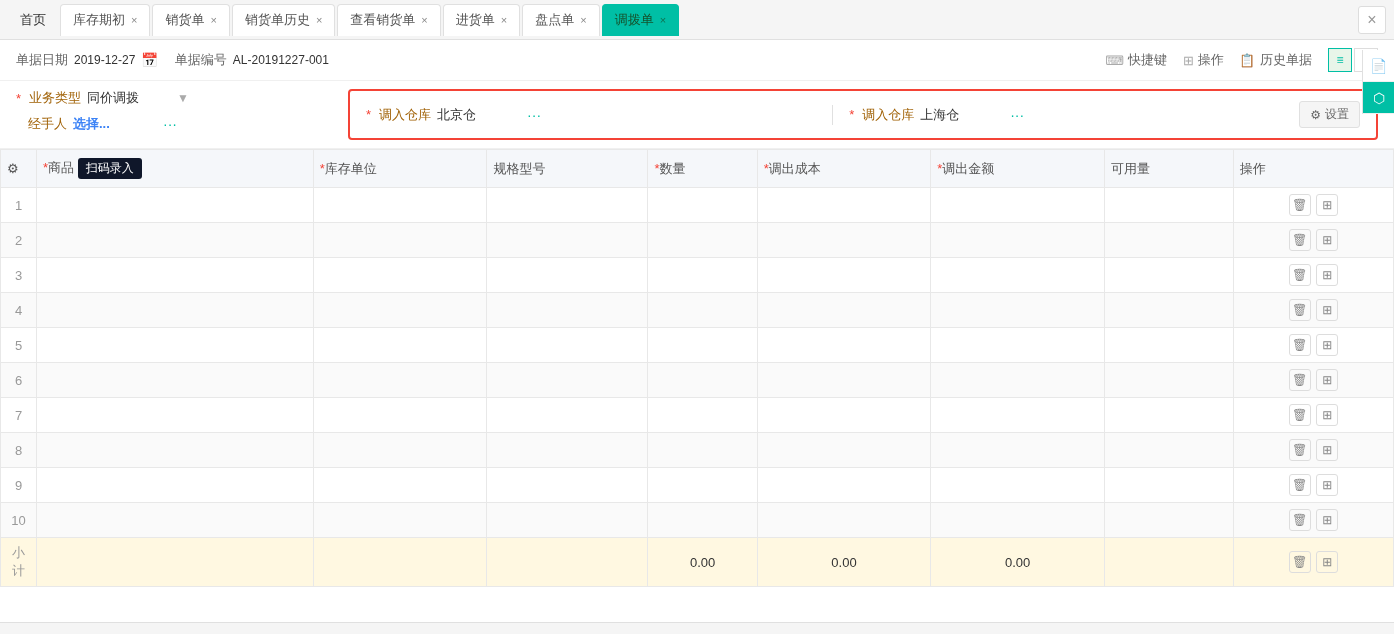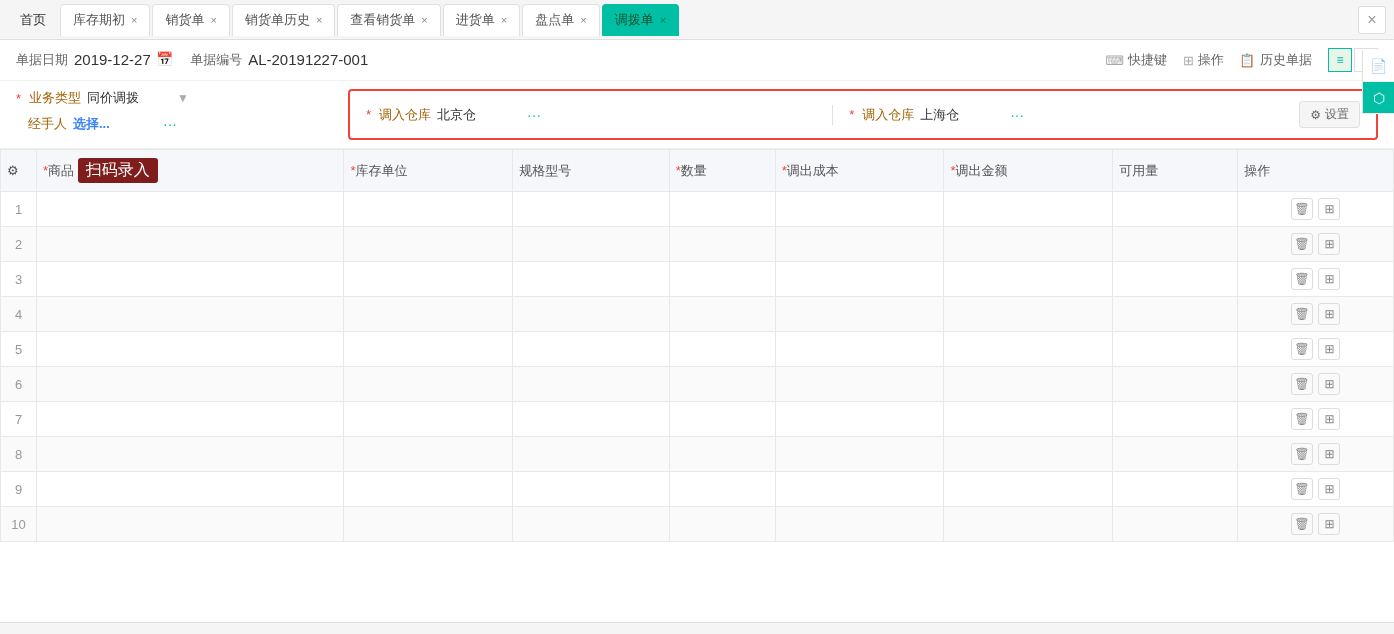--- a/index.html
+++ b/index.html
@@ -21,23 +21,23 @@
     .close-btn-right {
       margin-left: auto; width: 28px; height: 28px; display: flex; align-items: center; justify-content: center;
       cursor: pointer; color: #999; font-size: 16px; border: 1px solid #ddd; border-radius: 3px; background: #fff;
     }
 
     
     .toolbar {
       display: flex; align-items: center; padding: 8px 16px; gap: 16px; border-bottom: 1px solid #f0f0f0;
       background: #fff;
     }
-    .toolbar-field { display: flex; gap: 6px; }
+    .toolbar-field { display: flex; align-items: center; gap: 6px; }
     .toolbar-label { color: #666; font-size: 13px; }
-    .toolbar-value { color: #333; font-size: 15px; }
+    .toolbar-value { color: #333; font-size: 12px; }
     .calendar-icon { color: #00bfa5; cursor: pointer; font-size: 14px; }
     .toolbar-right {
       margin-left: auto; display: flex; align-items: center; gap: 16px; color: #666; font-size: 13px;
     }
     .toolbar-right-item { display: flex; align-items: center; gap: 4px; cursor: pointer; color: #666; }
     .toolbar-right-item .icon { color: #aaa; }
     .view-btns { display: flex; gap: 2px; }
     .view-btn {
       width: 24px; height: 24px; border: 1px solid #ddd; background: #fff; cursor: pointer;
       display: flex; align-items: center; justify-content: center; color: #666; font-size: 12px;
@@ -77,22 +77,22 @@
       background: #f5f7fa; border: 1px solid #e8e8e8; padding: 8px 6px; text-align: left;
       font-weight: 500; color: #555; white-space: nowrap; font-size: 13px;
     }
     .data-table td {
       border: 1px solid #e8e8e8; padding: 6px; height: 32px; color: #333; font-size: 13px;
     }
     .data-table tr:nth-child(even) td { background: #fafafa; }
     .data-table .row-num { color: #999; text-align: center; width: 36px; }
     .data-table .subtotal td { background: #fff8e1 !important; font-weight: 500; }
     .scan-btn {
-      background: #7f1d1d; color: #fff; border: none; border-radius: 3px; padding: 2px 8px;
-      font-size: 16px; cursor: pointer; white-space: nowrap;
+      background: #0f172a; color: #fff; border: none; border-radius: 3px; padding: 2px 8px;
+      font-size: 12px; cursor: pointer; white-space: nowrap;
     }
     .op-btn {
       background: none; border: 1px solid #ddd; border-radius: 3px; width: 22px; height: 22px;
       cursor: pointer; display: inline-flex; align-items: center; justify-content: center;
       color: #888; font-size: 12px; margin: 0 1px;
     }
     .op-cell { text-align: center; white-space: nowrap; }
     .gear-th { width: 36px; text-align: center; }
 
     
@@ -369,20 +369,34 @@
       <td></td>
       <td></td>
       <td></td>
       <td></td>
       <td></td>
       <td class="op-cell">
         <button class="op-btn">🗑</button>
         <button class="op-btn">⊞</button>
       </td>
     </tr>
+          <tr class="subtotal">
+      <td class="row-num">小计</td>
+      <td></td>
+      <td></td>
+      <td></td>
+      <td style="text-align:center;">0.00</td>
+      <td style="text-align:center;">0.00</td>
+      <td style="text-align:center;">0.00</td>
+      <td></td>
+      <td class="op-cell">
+        <button class="op-btn">🗑</button>
+        <button class="op-btn">⊞</button>
+      </td>
+    </tr>
         </tbody>
     </table>
   </div>
 
   <div class="footer-scroll"></div>
 </div>
 
 <div class="right-sidebar">
   <div class="right-sidebar-btn">📄</div>
   <div class="right-sidebar-btn teal">⬡</div>

